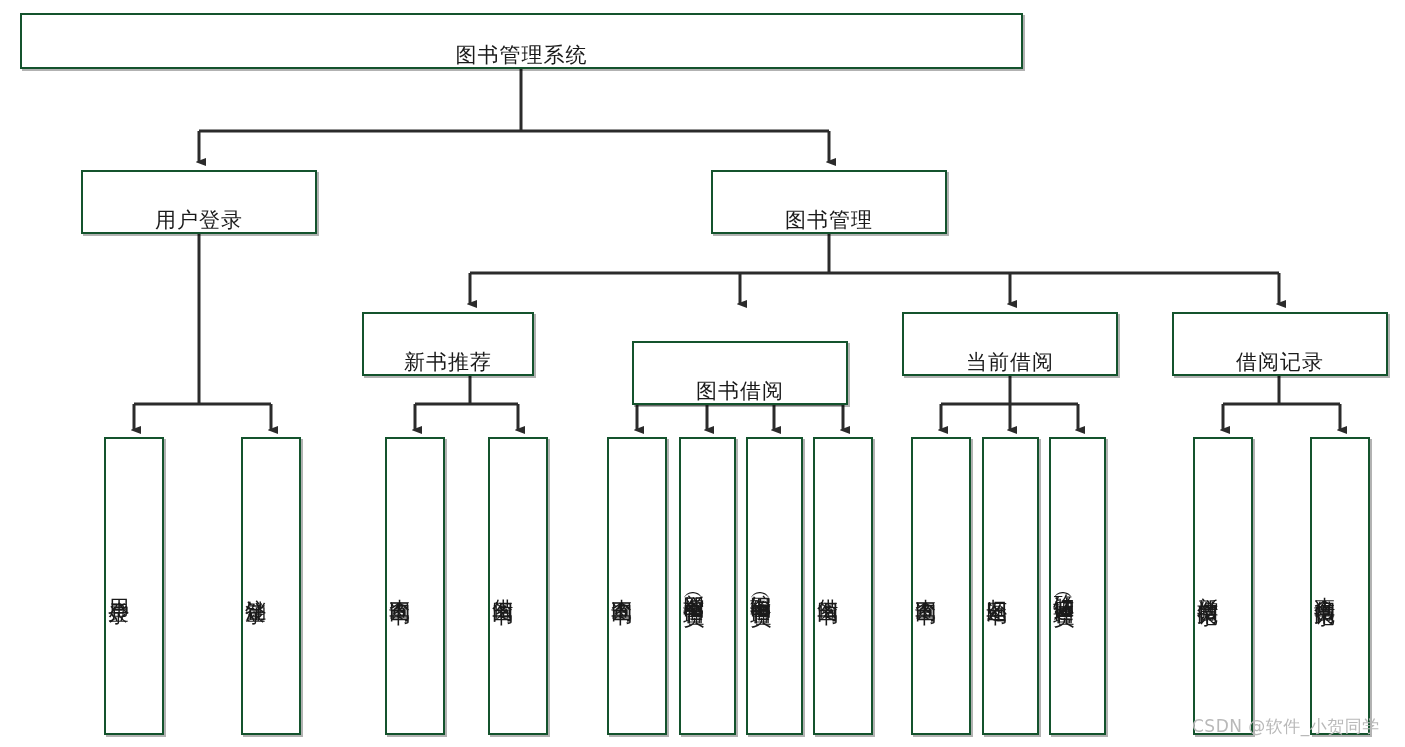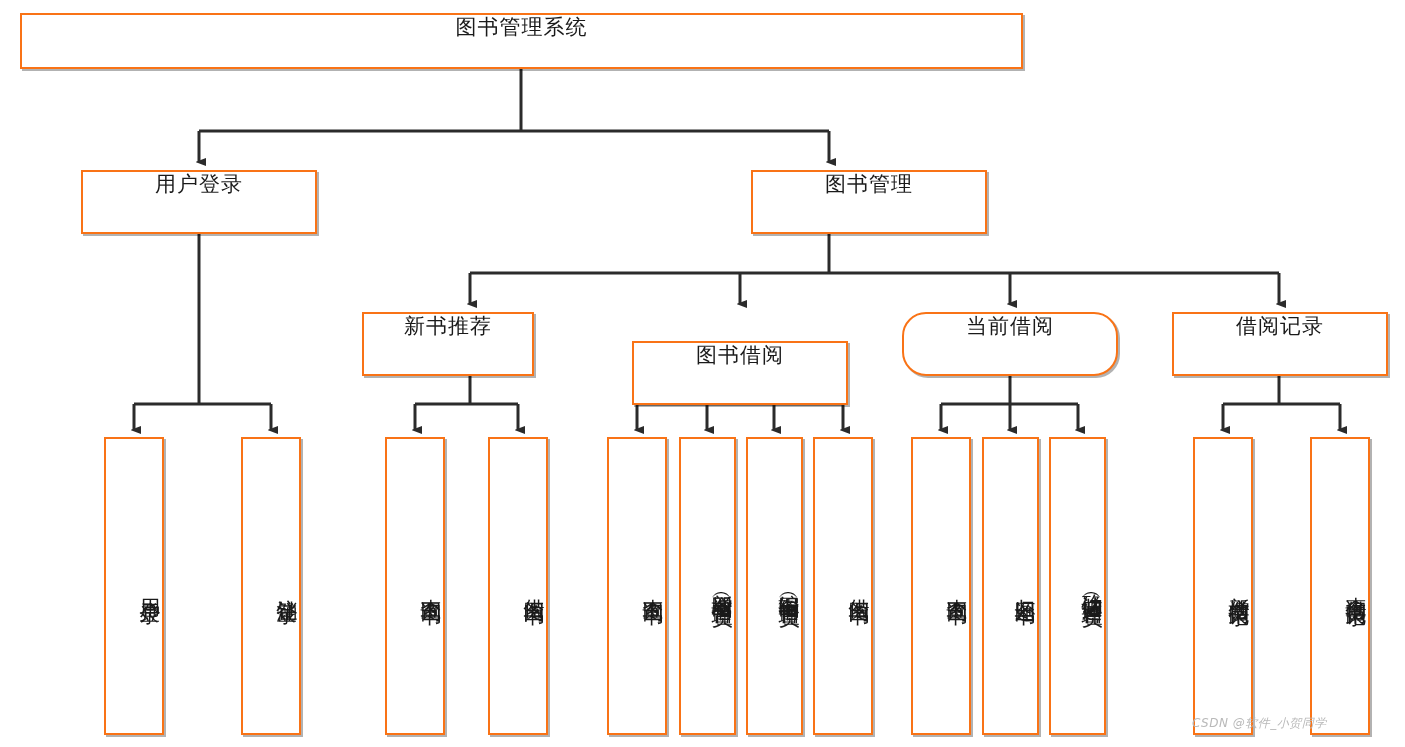--- a/index.html
+++ b/index.html
@@ -20,25 +20,25 @@
   #edges {
     position: absolute;
     left: 0;
     top: 0;
     width: 1405px;
     height: 747px;
   }
   .node {
     position: absolute;
     box-sizing: border-box;
-    border: 2px solid #f97316;
+    border: 2px solid #14532d;
     background: #ffffff;
     color: #1a1a1a;
     display: flex;
-    align-items: flex-start;
+    align-items: flex-end;
     justify-content: center;
     text-align: center;
     box-shadow: 2px 2px 0 rgba(0,0,0,0.30);
   }
   .node.h {
     font-size: 21px;
     line-height: 1.15;
     letter-spacing: 1px;
   }
   .node.v {
@@ -49,26 +49,25 @@
     letter-spacing: 2px;
     padding: 6px 0;
   }
   .node.v .vtext {
     writing-mode: vertical-rl;
     text-orientation: upright;
     white-space: normal;
   }
   .watermark {
     position: absolute;
-    font-size: 12px;
+    font-size: 17px;
     color: #b9b9b9;
     letter-spacing: 0.5px;
     white-space: nowrap;
     user-select: none;
-    font-style: italic;
   }
 </style>
 </head>
 <body>
 
 <div id="canvas">
 
   <svg id="edges" viewBox="0 0 1405 747" xmlns="http://www.w3.org/2000/svg">
     <defs>
       <marker id="ah" markerWidth="10" markerHeight="10" refX="4" refY="7" orient="auto" markerUnits="userSpaceOnUse">
@@ -122,31 +121,31 @@
     </g>
   </svg>
 
   <div class="node h" style="left:20px; top:13px; width:1003px; height:56px;">
     <span>图书管理系统</span>
   </div>
 
   <div class="node h" style="left:81px; top:170px; width:236px; height:64px;">
     <span>用户登录</span>
   </div>
-  <div class="node h" style="left:711px; top:170px; width:236px; height:64px;margin-left:40px;">
+  <div class="node h" style="left:711px; top:170px; width:236px; height:64px;">
     <span>图书管理</span>
   </div>
 
   <div class="node h" style="left:362px; top:312px; width:172px; height:64px;">
     <span>新书推荐</span>
   </div>
   <div class="node h" style="left:632px; top:312px; width:216px; height:64px;margin-top:29px;">
     <span>图书借阅</span>
   </div>
-  <div class="node h" style="left:902px; top:312px; width:216px; height:64px;border-radius:24px;">
+  <div class="node h" style="left:902px; top:312px; width:216px; height:64px;">
     <span>当前借阅</span>
   </div>
   <div class="node h" style="left:1172px; top:312px; width:216px; height:64px;">
     <span>借阅记录</span>
   </div>
 
   <div class="node v" style="left:104px; top:437px; width:60px; height:298px;">
     <span class="vtext">用户登录</span>
   </div>
   <div class="node v" style="left:241px; top:437px; width:60px; height:298px;">

